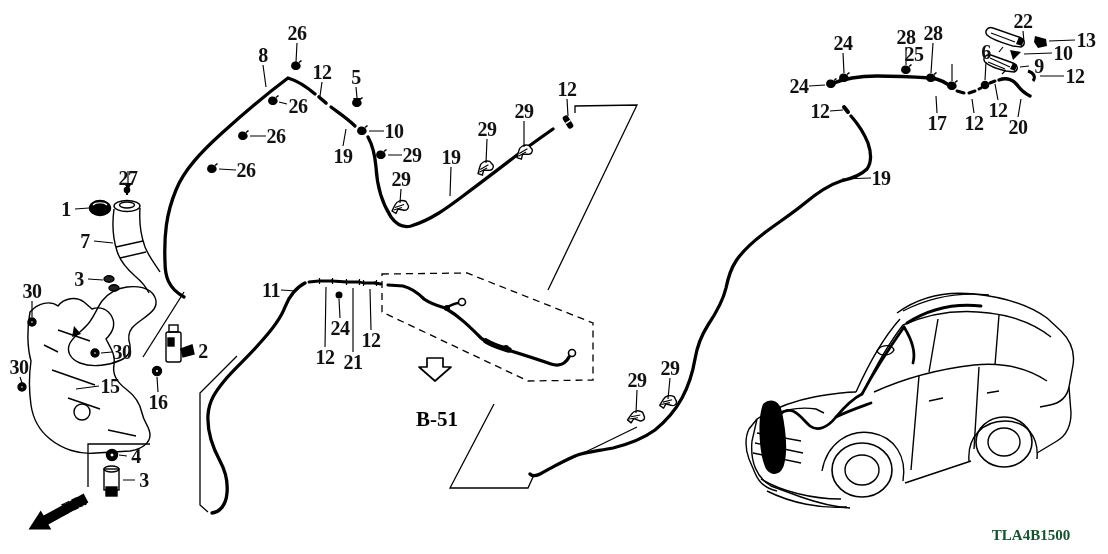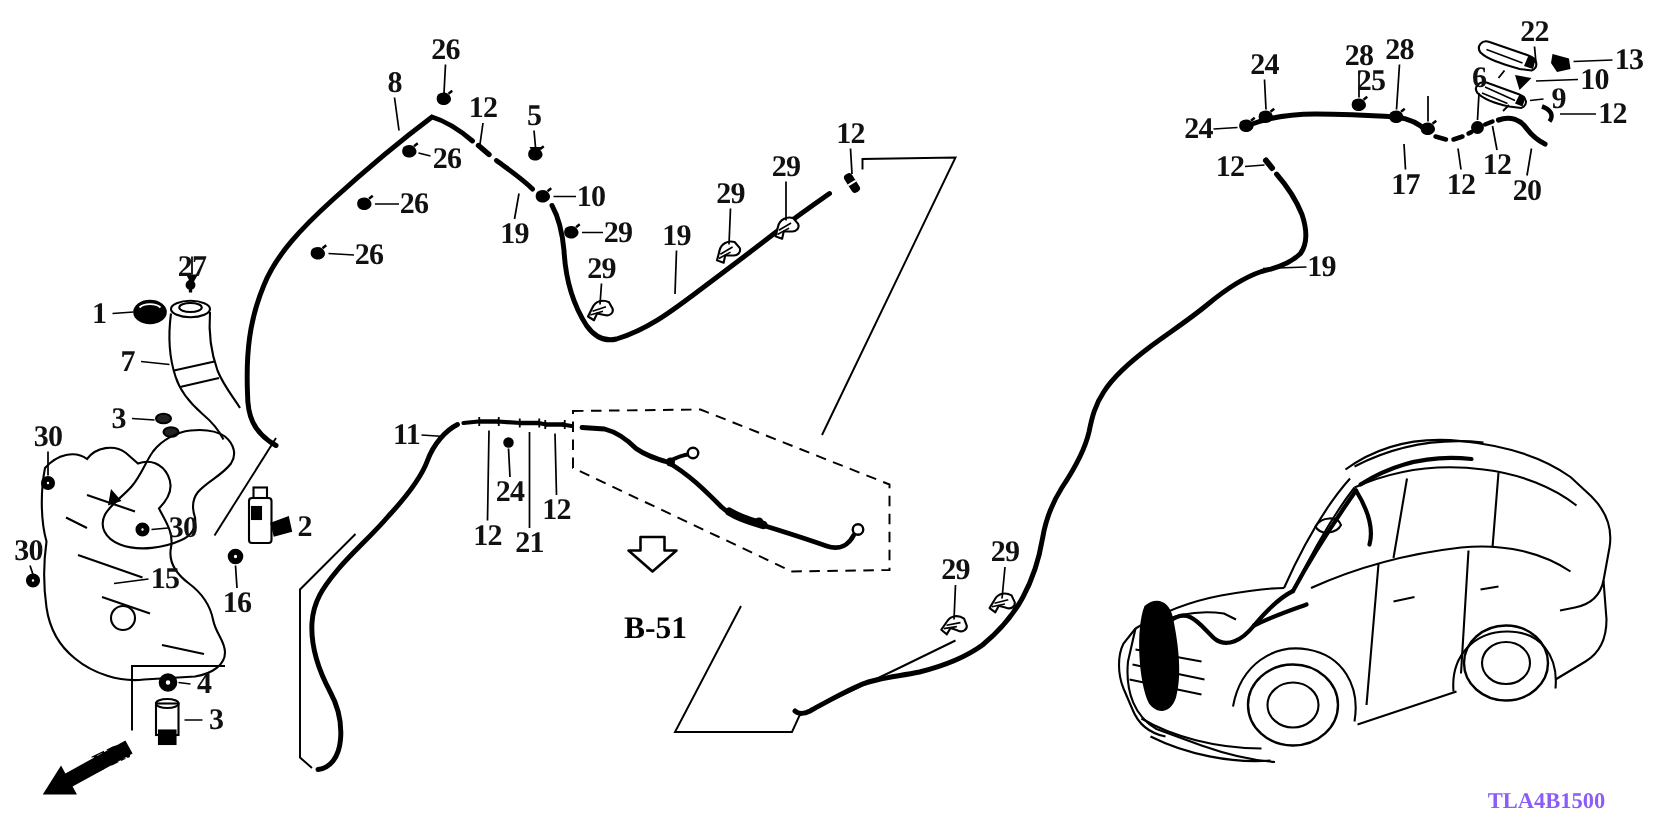--- a/index.html
+++ b/index.html
@@ -3,21 +3,21 @@
 <meta charset="utf-8">
 <style>
   html,body{margin:0;padding:0;background:#ffffff;}
   #stage{position:relative;width:1108px;height:554px;background:#ffffff;overflow:hidden;
          font-family:Liberation Serif, serif;}
   #stage svg{position:absolute;left:0;top:0;}
   .co{position:absolute;transform:translate(-50%,-50%);font-size:20px;font-weight:700;
       color:#111;letter-spacing:-0.5px;white-space:nowrap;line-height:1;}
   .b51{position:absolute;transform:translate(-50%,-50%);font-size:21px;font-weight:800;
       color:#000;letter-spacing:0px;}
-  .code{position:absolute;transform:translate(-50%,-50%);font-size:15px;font-weight:700;color:#8b5cf6;}
+  .code{position:absolute;transform:translate(-50%,-50%);font-size:15px;font-weight:700;color:#14532d;}
   .fr{position:absolute;transform:translate(-50%,-50%) rotate(-26deg);font-size:17px;
       font-weight:800;font-style:italic;color:#000;}
 </style>
 </head>
 <body>
 
 <div id="stage">
 
 <svg width="1108" height="554" viewBox="0 0 1108 554">
   <defs>

